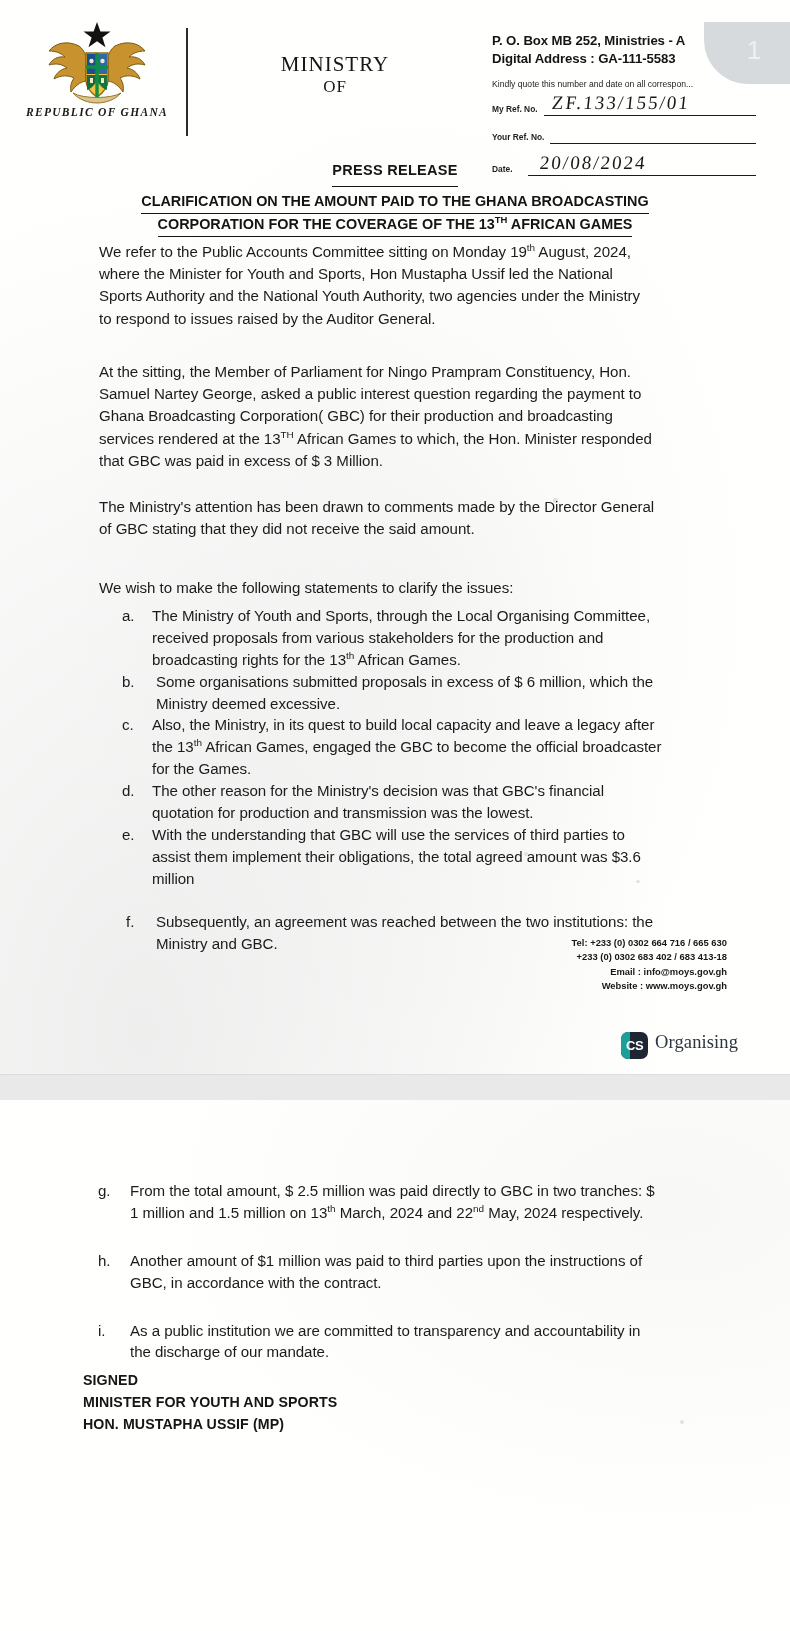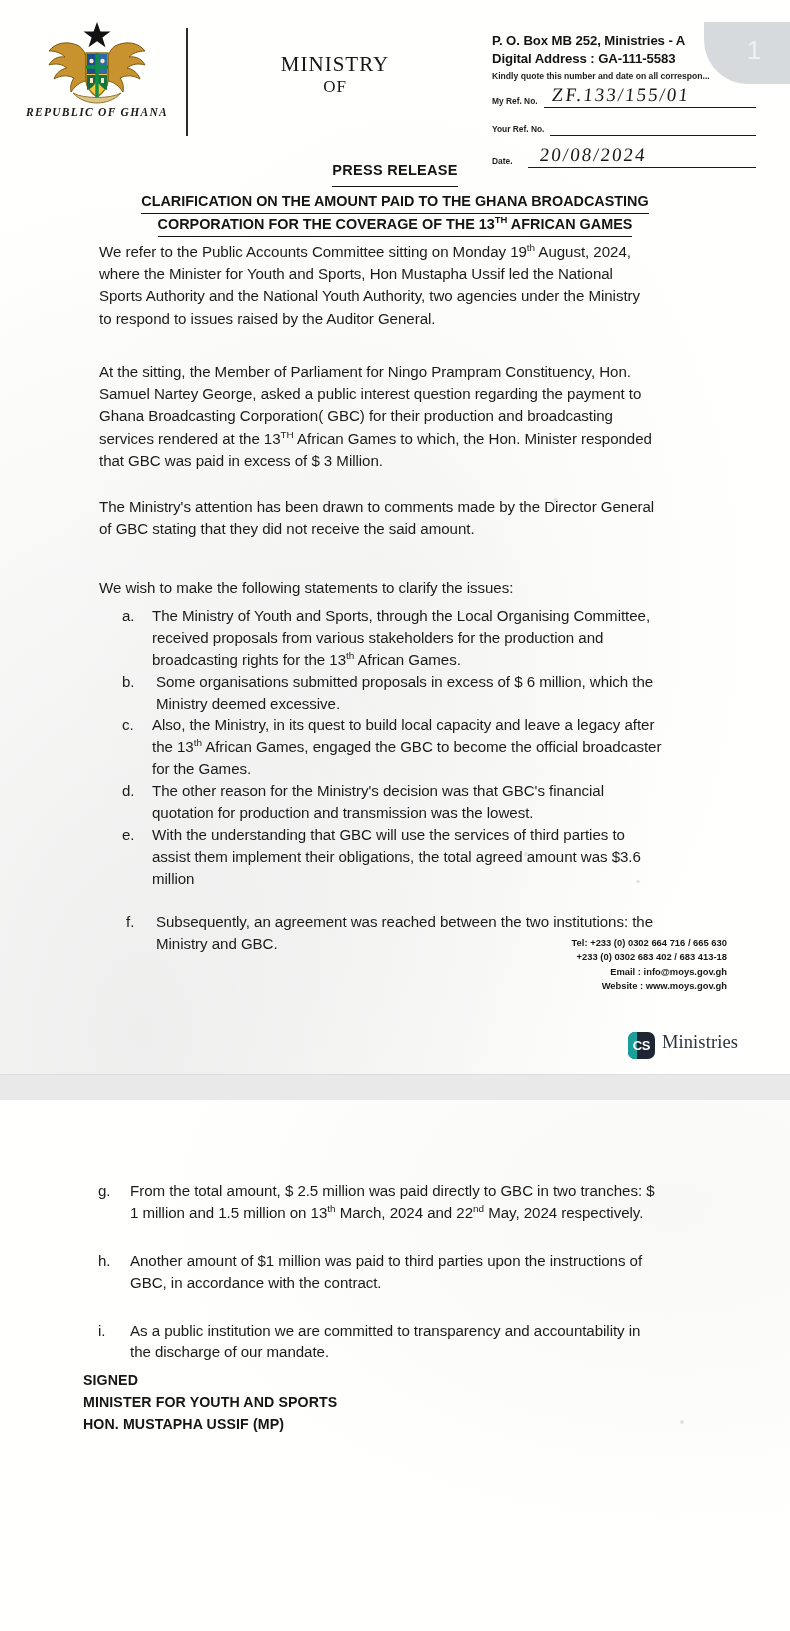--- a/index.html
+++ b/index.html
@@ -108,23 +108,23 @@
   .ref-addr {
     font-family: "Liberation Sans", sans-serif;
     font-weight: bold;
     font-size: 13.2px;
     letter-spacing: -0.1px;
     line-height: 1.38;
     white-space: nowrap;
     overflow: hidden;
   }
   .ref-note {
-    margin-top: 3px;
+    margin-top: 11px;
     font-size: 8.6px;
-    font-weight: bold;
+    font-weight: normal;
     line-height: 1.2;
     color: #1d1d1d;
     white-space: nowrap;
     overflow: hidden;
     width: 228px;
   }
   .ref-row {
     position: relative;
     height: 26px;
     margin-top: 2px;
@@ -449,21 +449,21 @@
         <div>Tel: +233 (0) 0302 664 716 / 665 630</div>
         <div>+233 (0) 0302 683 402 / 683 413-18</div>
         <div>Email : info@moys.gov.gh</div>
         <div>Website  :  www.moys.gov.gh</div>
       </div>
 
       <div class="camscanner">
         <div class="cs-badge">
             <span>CS</span>
           </div>
-        <div class="cs-word">Ministries</div>
+        <div class="cs-word">Organising</div>
       </div>
 
     </div>
   </div>
 
   <div class="gap-band"></div>
 
   <div class="sheet-two">
     <div class="speck" style="left:680px;top:320px;width:4px;height:4px;"></div>
   </div>

